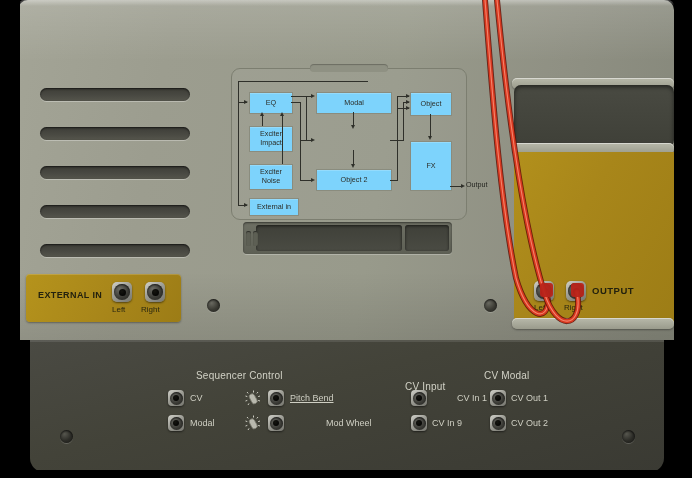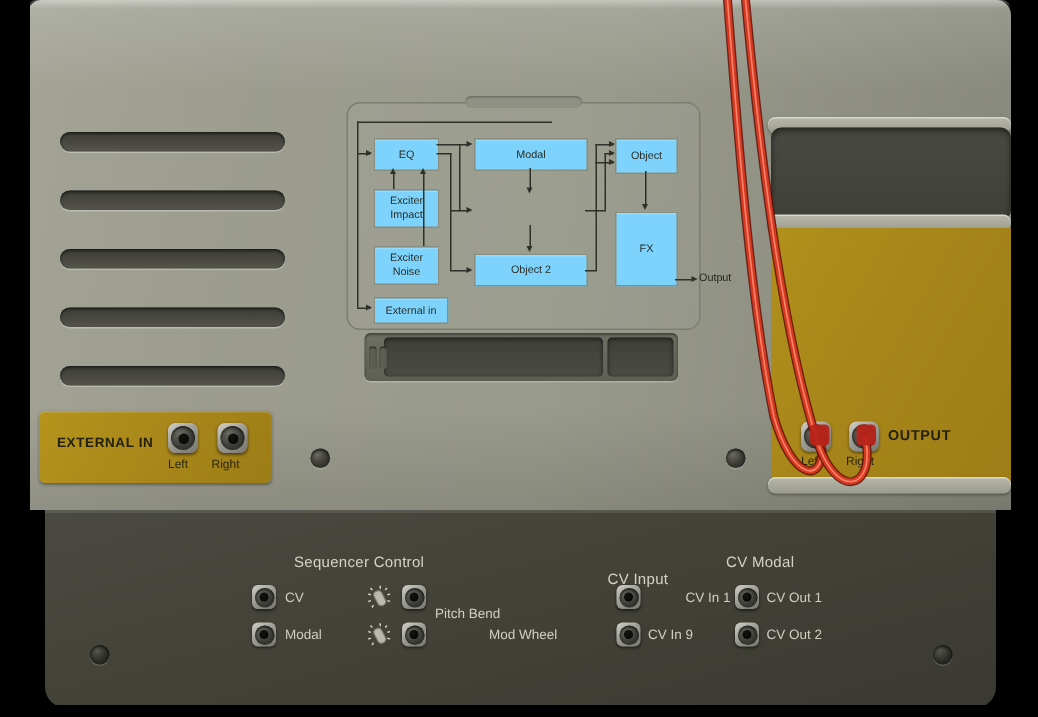--- a/index.html
+++ b/index.html
@@ -292,21 +292,21 @@
       <line x1="15" y1="6" x2="13.2" y2="6.6"></line>
         <line x1="15" y1="11" x2="13.2" y2="10.4"></line>
       <line x1="2" y1="2" x2="3.2" y2="3.4"></line>
         <line x1="0.5" y1="6" x2="2.3" y2="6.6"></line>
       <line x1="0.5" y1="11" x2="2.3" y2="10.4"></line>
         <line x1="3" y1="15" x2="4" y2="13.4"></line>
     </g>
     <rect x="5.4" y="3.6" width="5.6" height="10.4" rx="2.6" transform="rotate(-28 8.2 8.8)" fill="#b9b9ae" stroke="#7d7d72" stroke-width=".8"></rect>
   </svg>
   <div class="jack sm" style="left:268px;top:390px;"></div>
-  <div class="blabel" style="left:290px;top:404px;">Pitch Bend</div>
+  <div class="blabel" style="left:290px;top:393px;text-decoration:underline;">Pitch Bend</div>
 
   <svg class="knobicon" style="left:245px;top:415px;" viewBox="0 0 17 17">
     <g stroke="#cfcfc4" stroke-width="1">
       <line x1="8.5" y1="0.5" x2="8.5" y2="2.5"></line>
         <line x1="13" y1="2" x2="11.8" y2="3.4"></line>
       <line x1="15" y1="6" x2="13.2" y2="6.6"></line>
         <line x1="15" y1="11" x2="13.2" y2="10.4"></line>
       <line x1="2" y1="2" x2="3.2" y2="3.4"></line>
         <line x1="0.5" y1="6" x2="2.3" y2="6.6"></line>
       <line x1="0.5" y1="11" x2="2.3" y2="10.4"></line>

